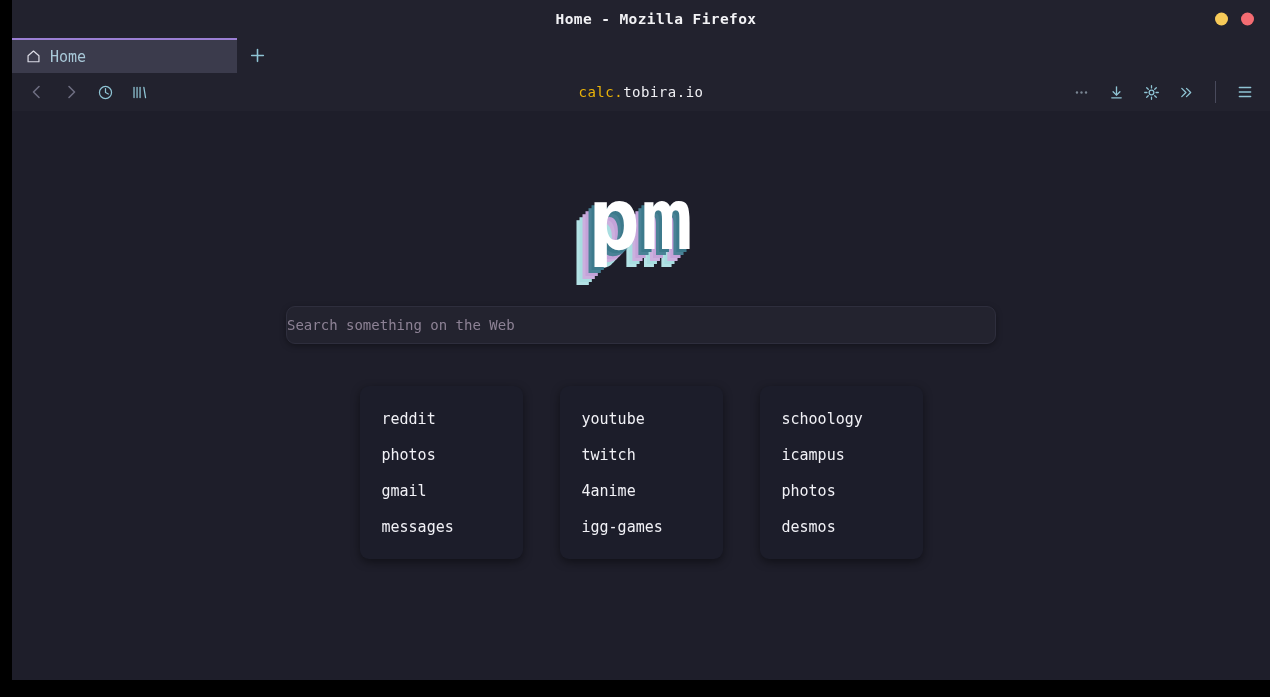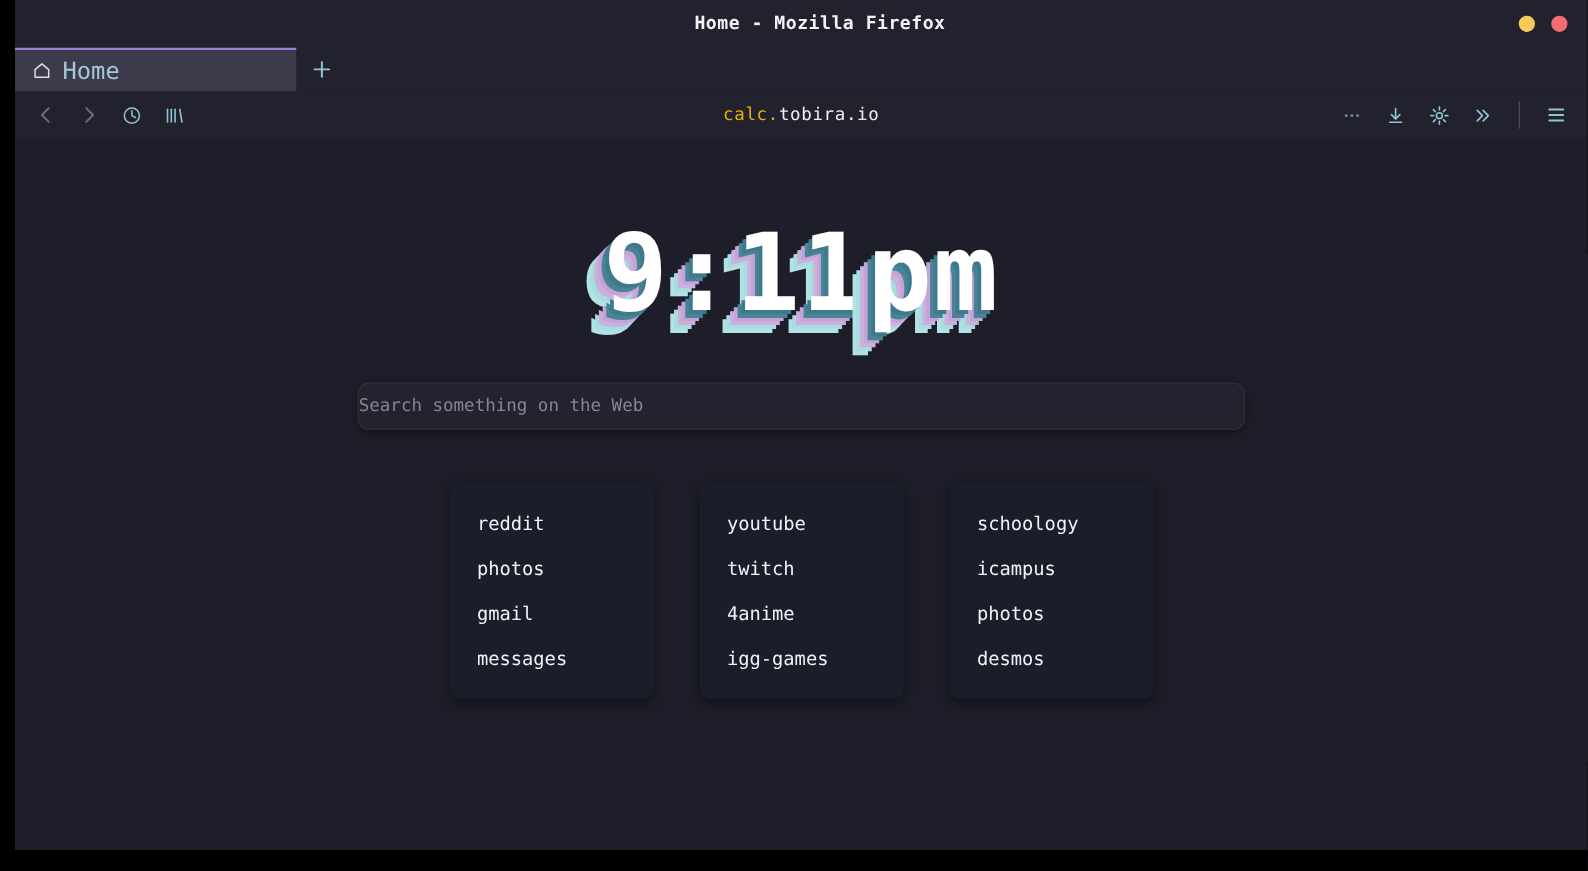--- a/index.html
+++ b/index.html
@@ -77,21 +77,21 @@
     border-top: 2px solid #9b7fd4;
     display: flex;
     align-items: center;
     gap: 9px;
     padding: 0 14px;
     cursor: default;
   }
   #tab-home .home-ico { display: flex; align-items: center; }
   #tab-title {
     font-family: "DejaVu Sans Mono", monospace;
-    font-size: 19px;
+    font-size: 15px;
     color: #a8c8d8;
     white-space: nowrap;
   }
   #new-tab-button {
     width: 40px;
     height: 35px;
     display: flex;
     align-items: center;
     justify-content: center;
     cursor: default;
@@ -347,21 +347,20 @@
           <line x1="3.4" y1="9" x2="14.6" y2="9"></line>
           <line x1="3.4" y1="13.4" x2="14.6" y2="13.4"></line>
         </svg>
       </span>
     </div>
   </div>
 
   <div id="page">
 
     <div id="clock">
-      <span id="clock-time">9:11</span>
       <span id="clock-meridiem">pm</span>
     </div>
 
     <div id="search-wrap">
       <input id="search-input" type="text" autocomplete="off" placeholder="Search something on the Web" style="">
     </div>
 
     <div id="cards">
 
       <div class="link-card">

